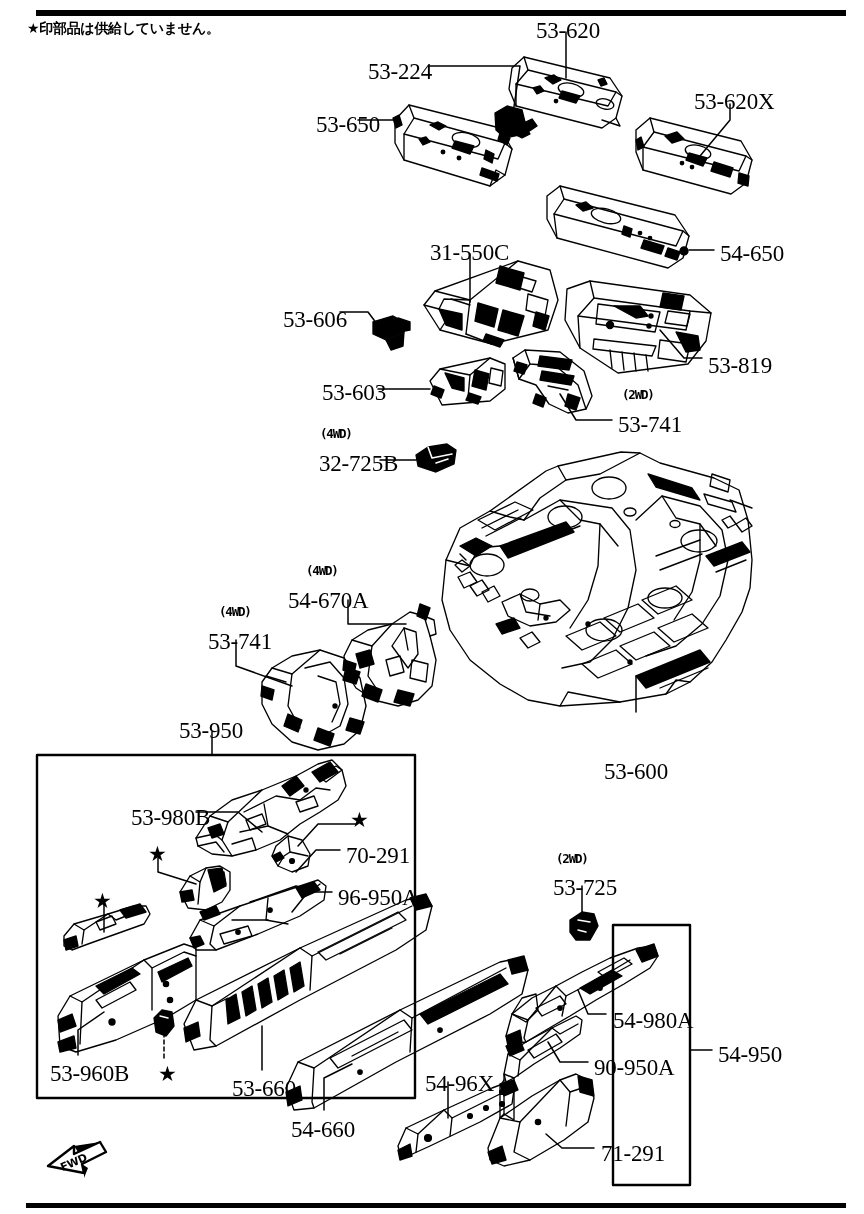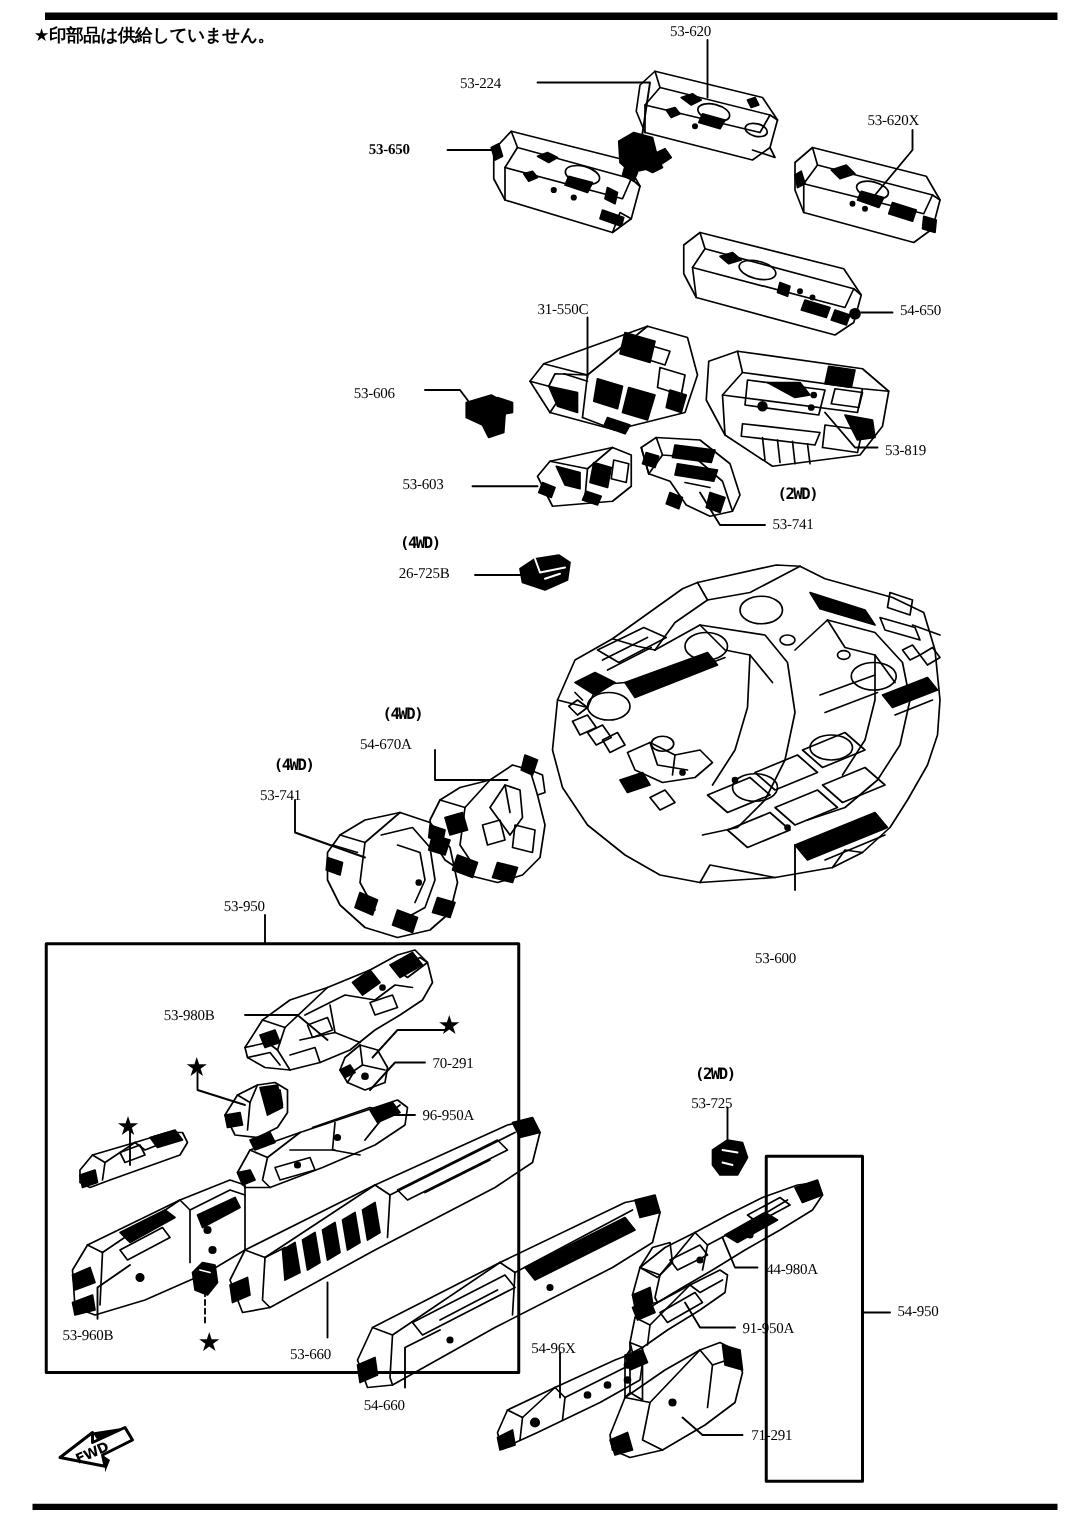--- a/index.html
+++ b/index.html
@@ -15,21 +15,21 @@
   .rule.bottom{left:26px;top:1203px;width:820px;height:5px;}
   
   .note{
     position:absolute;left:27px;top:20px;
     font-family:"DejaVu Sans","Liberation Sans",sans-serif;
     font-size:14px;font-weight:bold;letter-spacing:-0.3px;white-space:nowrap;
   }
   
   .lbl{
     position:absolute;white-space:nowrap;
-    font-size:12px;letter-spacing:-0.2px;line-height:1;
+    font-size:23px;letter-spacing:-0.2px;line-height:1;
   }
   .lbl.dw{
     font-family:"DejaVu Sans Mono","Liberation Mono",monospace;
     font-size:12.5px;font-weight:bold;letter-spacing:-1.2px;
   }
   
   #art{position:absolute;left:0;top:0;width:864px;height:1214px;}
   
   .dstar{position:absolute;font-size:21px;line-height:1;
     font-family:"DejaVu Sans","Liberation Sans",sans-serif;}
@@ -565,38 +565,38 @@
       <rect x="613" y="925" width="77" height="260" fill="none" stroke="#000" stroke-width="2.4"></rect>
       <path d="M613 925 L370 1040" fill="none" stroke="#fff" stroke-width="0"></path>
 
     </g>
   </svg>
 
   <div id="labels">
       <div class="lbl" style="left: 368px; top: 60px;">53-224</div>
       <div class="lbl" style="left: 536px; top: 19px;">53-620</div>
       <div class="lbl" style="left: 694px; top: 90px;">53-620X</div>
-      <div class="lbl" style="left: 295px; top: 113px; font-weight: bold;">53-650</div>
+      <div class="lbl" style="left: 316px; top: 113px;">53-650</div>
       <div class="lbl" style="left: 720px; top: 242px;">54-650</div>
       <div class="lbl" style="left: 430px; top: 241px;">31-550C</div>
       <div class="lbl" style="left: 283px; top: 308px;">53-606</div>
       <div class="lbl" style="left: 708px; top: 354px;">53-819</div>
       <div class="lbl" style="left: 322px; top: 381px;">53-603</div>
       <div class="lbl" style="left: 618px; top: 413px;">53-741</div>
-      <div class="lbl" style="left: 319px; top: 452px;">26-725B</div>
+      <div class="lbl" style="left: 319px; top: 452px;">32-725B</div>
       <div class="lbl" style="left: 288px; top: 589px;">54-670A</div>
       <div class="lbl" style="left: 208px; top: 630px;">53-741</div>
       <div class="lbl" style="left: 604px; top: 760px;">53-600</div>
       <div class="lbl" style="left: 179px; top: 719px;">53-950</div>
       <div class="lbl" style="left: 131px; top: 806px;">53-980B</div>
       <div class="lbl" style="left: 346px; top: 844px;">70-291</div>
       <div class="lbl" style="left: 338px; top: 886px;">96-950A</div>
       <div class="lbl" style="left: 553px; top: 876px;">53-725</div>
-      <div class="lbl" style="left: 613px; top: 1009px;">44-980A</div>
-      <div class="lbl" style="left: 594px; top: 1056px;">91-950A</div>
+      <div class="lbl" style="left: 613px; top: 1009px;">54-980A</div>
+      <div class="lbl" style="left: 594px; top: 1056px;">90-950A</div>
       <div class="lbl" style="left: 718px; top: 1043px;">54-950</div>
       <div class="lbl" style="left: 425px; top: 1072px;">54-96X</div>
       <div class="lbl" style="left: 50px; top: 1062px;">53-960B</div>
       <div class="lbl" style="left: 232px; top: 1077px;">53-660</div>
       <div class="lbl" style="left: 291px; top: 1118px;">54-660</div>
       <div class="lbl" style="left: 601px; top: 1142px;">71-291</div>
     </div>
   <div id="dtags">
       <div class="lbl dw" style="left: 622px; top: 389px;">(2WD)</div>
       <div class="lbl dw" style="left: 320px; top: 428px;">(4WD)</div>

